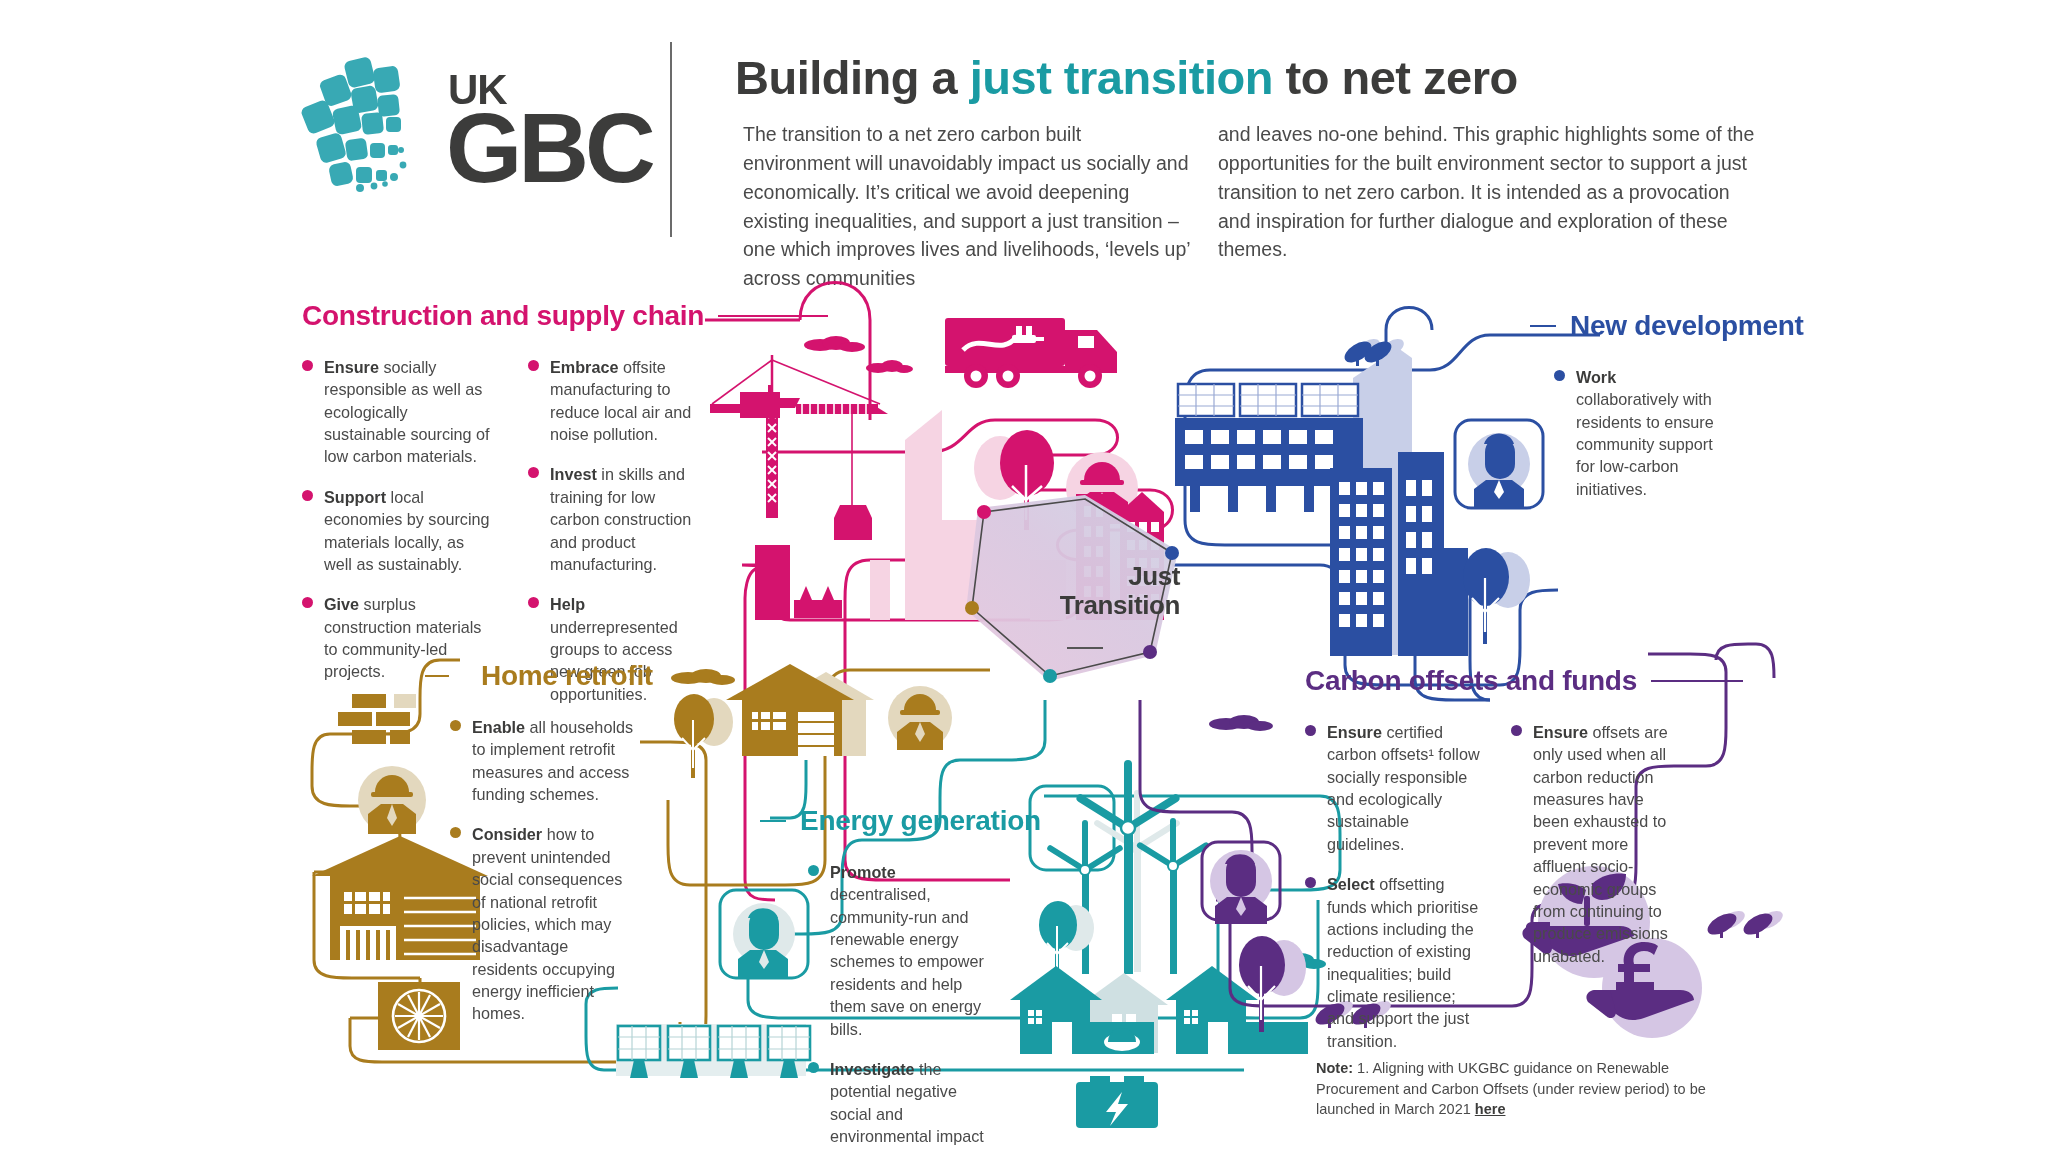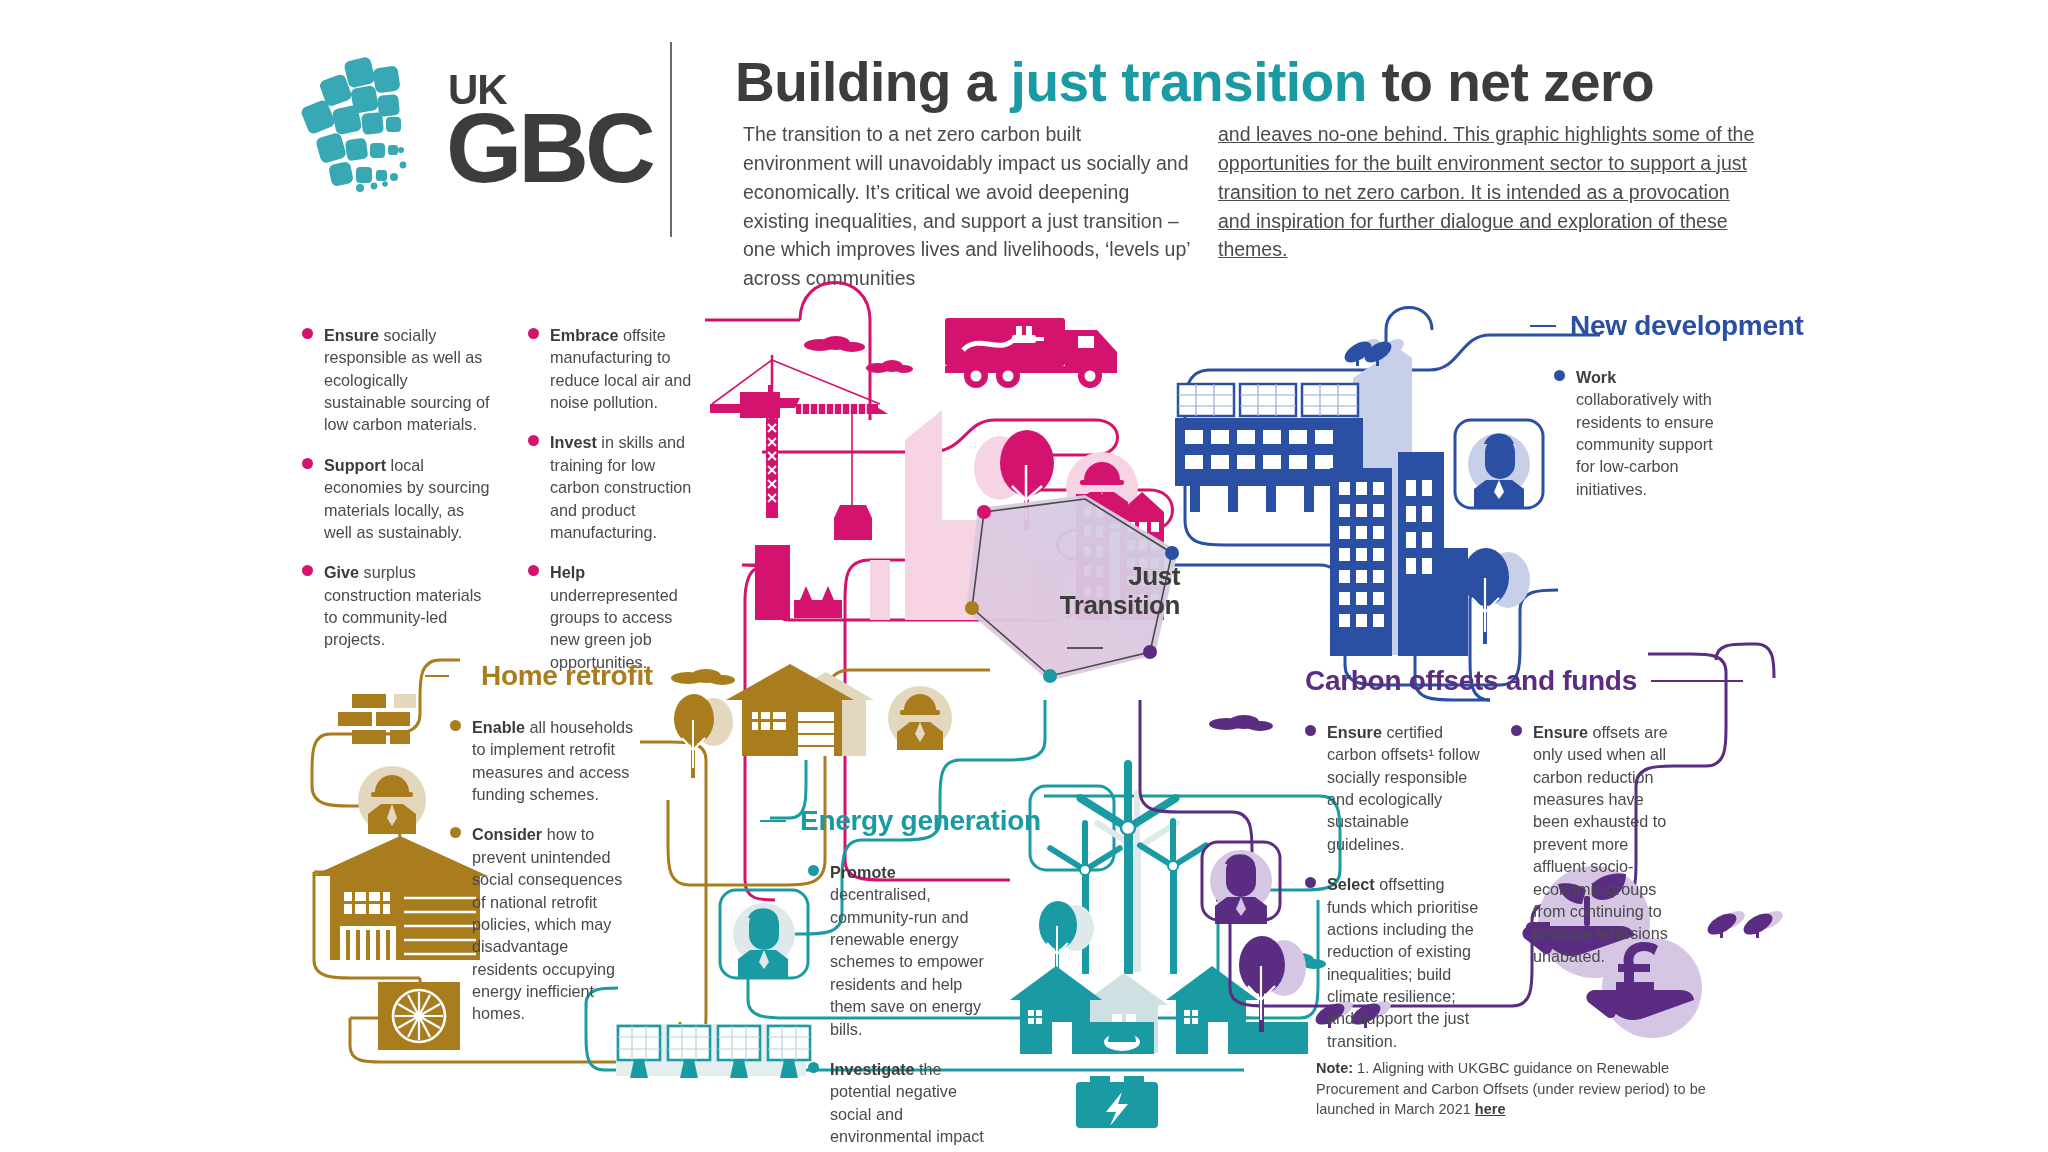--- a/index.html
+++ b/index.html
@@ -11,25 +11,25 @@
   .stage{position:absolute;left:0;top:0;width:2048px;height:976px;}
   .abs{position:absolute;}
 
   
   #header{left:0;top:0;width:2048px;height:250px;}
   #logo-wrap{left:300px;top:55px;width:320px;height:145px;}
   #logo-mark{left:0;top:0;width:135px;height:140px;}
   #logo-uk{left:148px;top:14px;font-size:42px;font-weight:bold;color:#3c3c3b;letter-spacing:-1px;line-height:1;}
   #logo-gbc{left:146px;top:44px;font-size:98px;font-weight:bold;color:#3c3c3b;letter-spacing:-4px;line-height:1;}
   #header-divider{left:670px;top:42px;width:2px;height:195px;background:#6b6b6b;}
-  #title{left:735px;top:50px;width:1180px;font-size:55px;font-weight:bold;color:#3c3c3b;letter-spacing:-0.5px;}
+  #title{left:735px;top:50px;width:1180px;font-size:47px;font-weight:bold;color:#3c3c3b;letter-spacing:-0.5px;}
   #title .hl{color:#1a9ba3;}
   .header-col{top:120px;font-size:19.5px;line-height:1.48;color:#4a4a4a;margin-left:8px;}
   #header-col-1{left:735px;width:450px;}
-  #header-col-2{left:1210px;width:540px;text-decoration:underline;}
+  #header-col-2{left:1210px;width:540px;}
 
   
   .sec-head{font-size:28px;font-weight:bold;letter-spacing:-0.3px;white-space:nowrap;}
   .sec-rule{height:2.5px;}
 
   
   .blist{font-size:16.2px;line-height:1.38;color:#4a4a4a;}
   .bitem{position:relative;padding-left:22px;margin-bottom:18px;}
   .bdot{position:absolute;left:0;top:4px;width:11px;height:11px;border-radius:50%;}
   .bitem b{font-weight:bold;color:#3c3c3b;}
@@ -776,20 +776,24 @@
 
   <div class="abs" id="center-node">
     <div id="center-label">
       <span>Just</span><br>
       <span>Transition</span>
     </div>
     <div id="center-dash"></div>
   </div>
 
   <div class="abs" style="left:302px;top:300px;">
+    <div style="display:flex;align-items:center;gap:14px;">
+      <div class="sec-head" style="color:#D4136E;">Construction and supply chain</div>
+      <div class="sec-rule" style="width:110px;background:#D4136E;"></div>
+    </div>
     <div style="display:flex;gap:36px;margin-top:24px;">
       <div class="blist" style="width:190px;">
         <div class="bitem"><span class="bdot" style="background:#D4136E;"></span><b>Ensure</b><span> socially responsible as well as ecologically sustainable sourcing of low carbon materials.</span></div>
         <div class="bitem"><span class="bdot" style="background:#D4136E;"></span><b>Support</b><span> local economies by sourcing materials locally, as well as sustainably.</span></div>
         <div class="bitem"><span class="bdot" style="background:#D4136E;"></span><b>Give</b><span> surplus construction materials to community-led projects.</span></div>
       </div>
       <div class="blist" style="width:178px;">
         <div class="bitem"><span class="bdot" style="background:#D4136E;"></span><b>Embrace</b><span> offsite manufacturing to reduce local air and noise pollution.</span></div>
         <div class="bitem"><span class="bdot" style="background:#D4136E;"></span><b>Invest</b><span> in skills and training for low carbon construction and product manufacturing.</span></div>
         <div class="bitem"><span class="bdot" style="background:#D4136E;"></span><b>Help</b><span> underrepresented groups to access new green job opportunities.</span></div>

